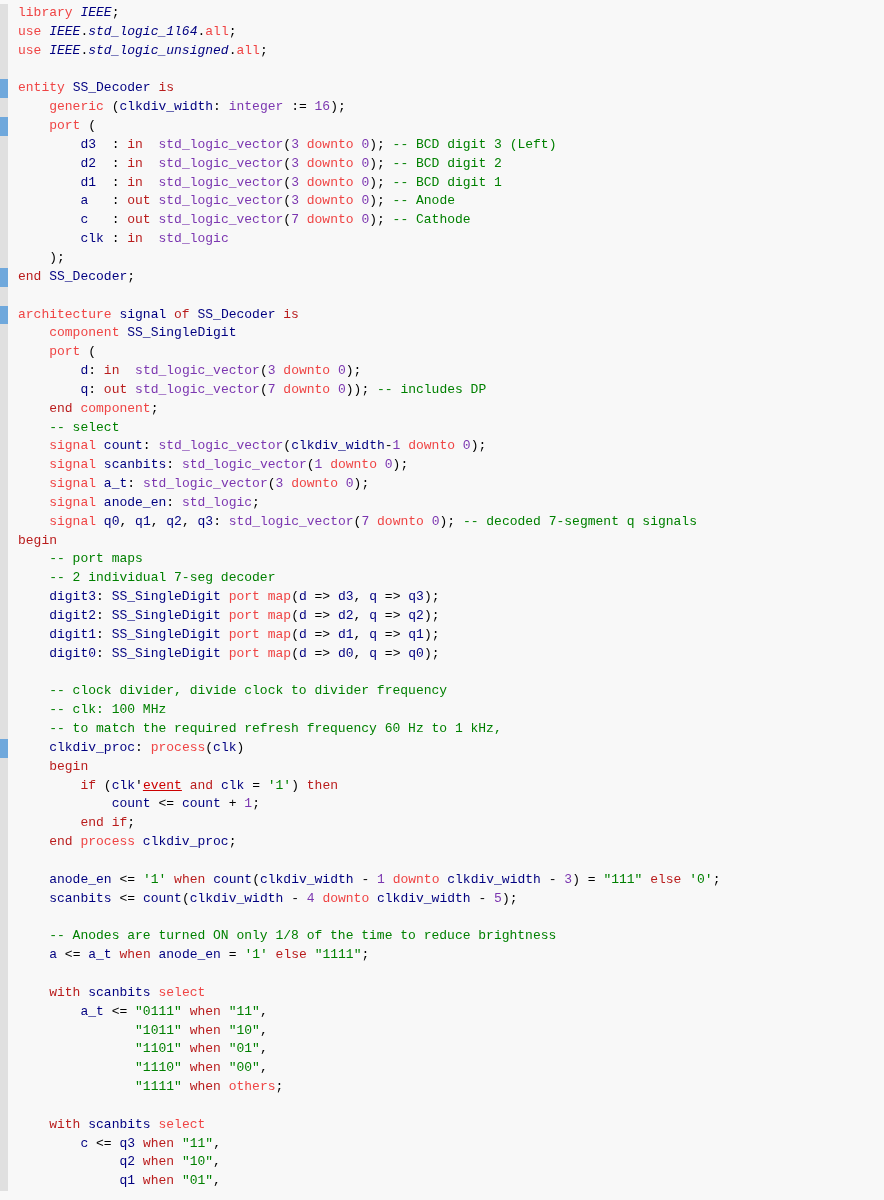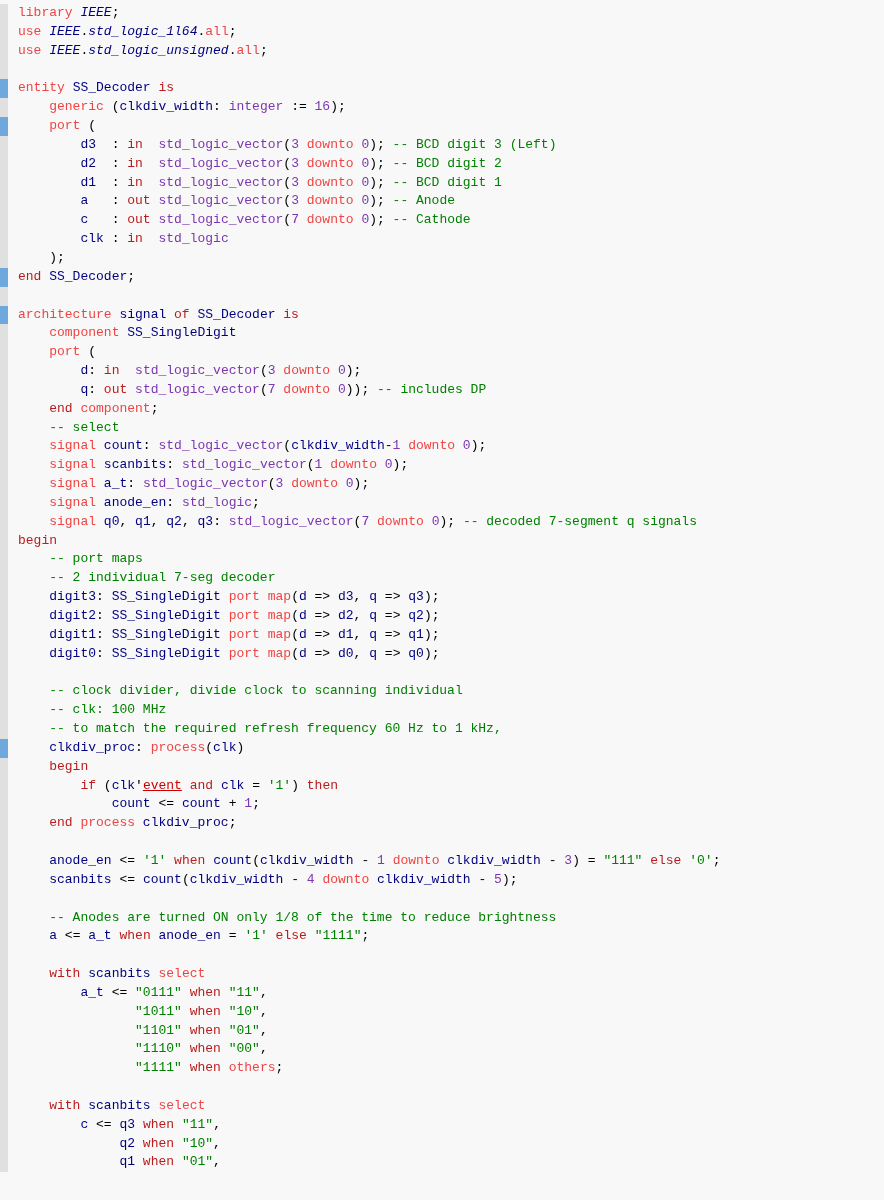--- a/index.html
+++ b/index.html
@@ -231,21 +231,21 @@
     <span class="code-text">    <span class="ident">digit0</span><span class="plain">:</span> <span class="ident">SS_SingleDigit</span> <span class="kw">port</span> <span class="kw">map</span><span class="plain">(</span><span class="ident">d</span> <span class="plain">=&gt;</span> <span class="ident">d0</span><span class="plain">,</span> <span class="ident">q</span> <span class="plain">=&gt;</span> <span class="ident">q0</span><span class="plain">);</span></span>
   </div>
 
   <div class="line">
     <div class="gutter"></div>
     <span class="code-text"> </span>
   </div>
 
   <div class="line">
     <div class="gutter"></div>
-    <span class="code-text">    <span class="comment">-- clock divider, divide clock to scanning individual</span></span>
+    <span class="code-text">    <span class="comment">-- clock divider, divide clock to divider frequency</span></span>
   </div>
 
   <div class="line">
     <div class="gutter"></div>
     <span class="code-text">    <span class="comment">-- clk: 100 MHz</span></span>
   </div>
 
   <div class="line">
     <div class="gutter"></div>
     <span class="code-text">    <span class="comment">-- to match the required refresh frequency 60 Hz to 1 kHz,</span></span>
@@ -264,20 +264,24 @@
   <div class="line">
     <div class="gutter"></div>
     <span class="code-text">        <span class="kw2">if</span> <span class="plain">(</span><span class="ident">clk</span><span class="plain">'</span><span class="red">event</span> <span class="kw2">and</span> <span class="ident">clk</span> <span class="plain">=</span> <span class="str">'1'</span><span class="plain">)</span> <span class="kw2">then</span></span>
   </div>
 
   <div class="line">
     <div class="gutter"></div>
     <span class="code-text">            <span class="ident">count</span> <span class="plain">&lt;=</span> <span class="ident">count</span> <span class="plain">+</span> <span class="num">1</span><span class="plain">;</span></span>
   </div>
 
+  <div class="line">
+    <div class="gutter"></div>
+    <span class="code-text">        <span class="kw2">end</span> <span class="kw2">if</span><span class="plain">;</span></span>
+  </div>
 
   <div class="line">
     <div class="gutter"></div>
     <span class="code-text">    <span class="kw2">end</span> <span class="kw">process</span> <span class="ident">clkdiv_proc</span><span class="plain">;</span></span>
   </div>
 
   <div class="line">
     <div class="gutter"></div>
     <span class="code-text"> </span>
   </div>

